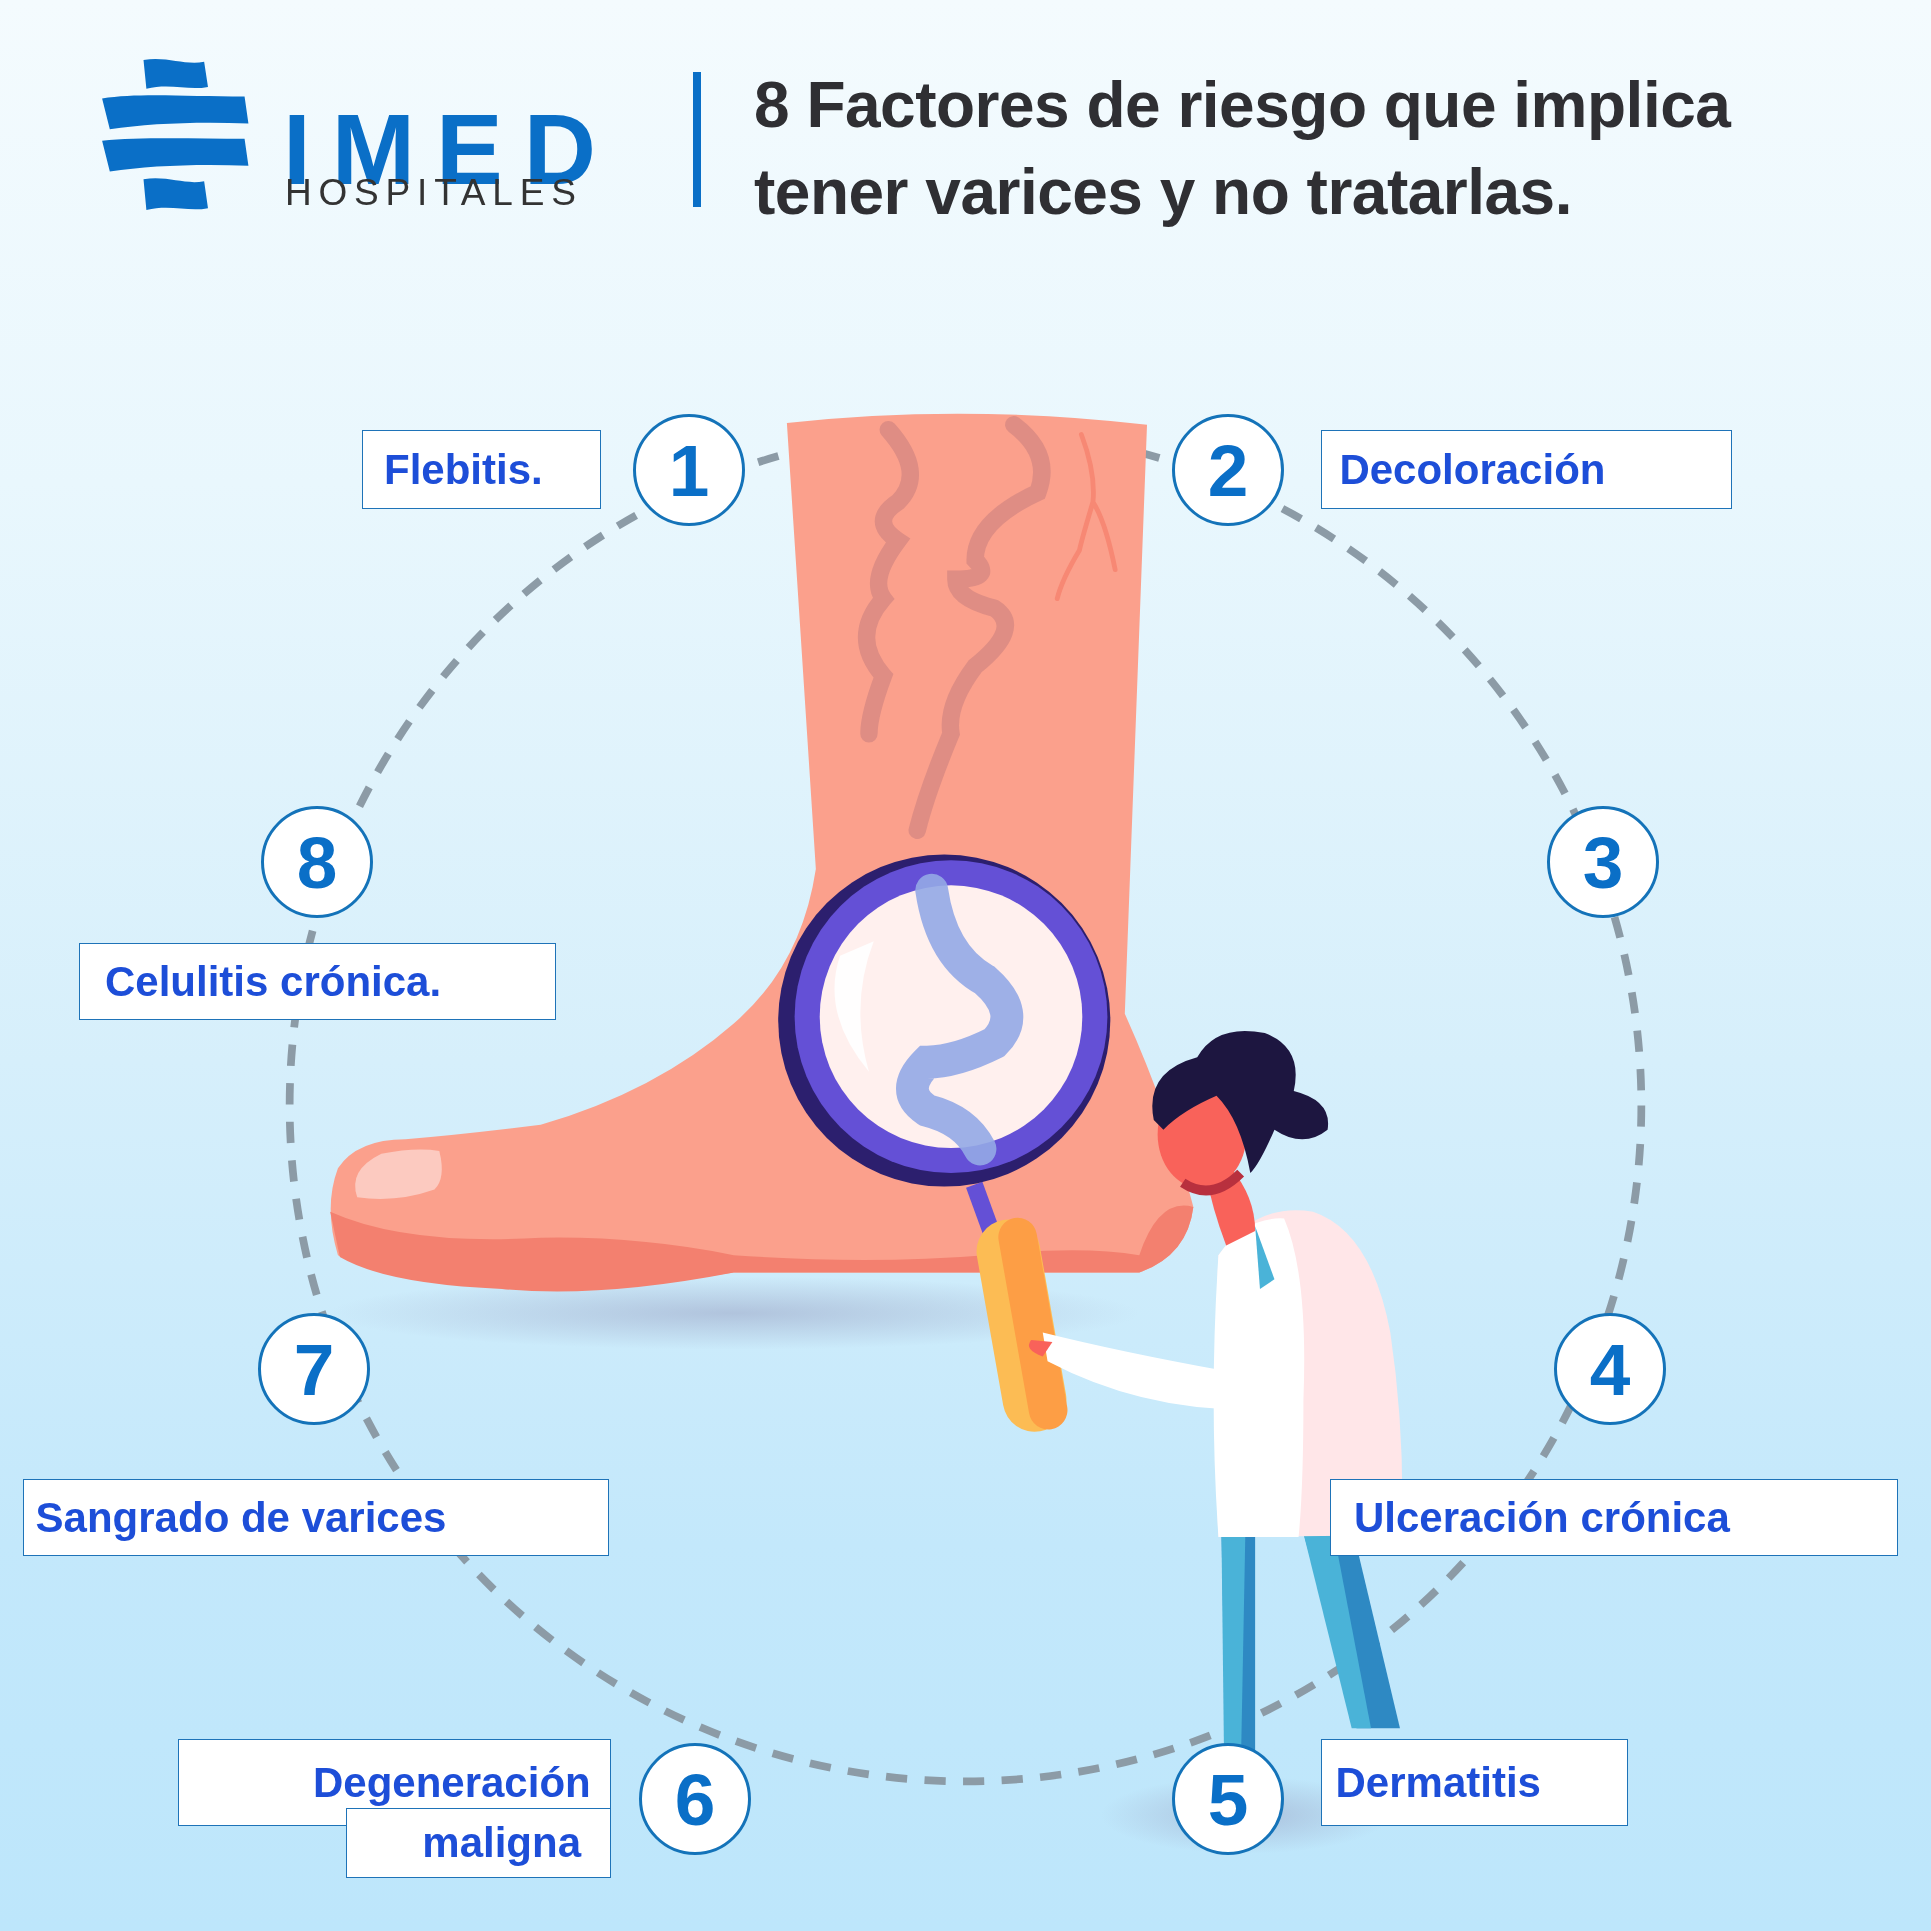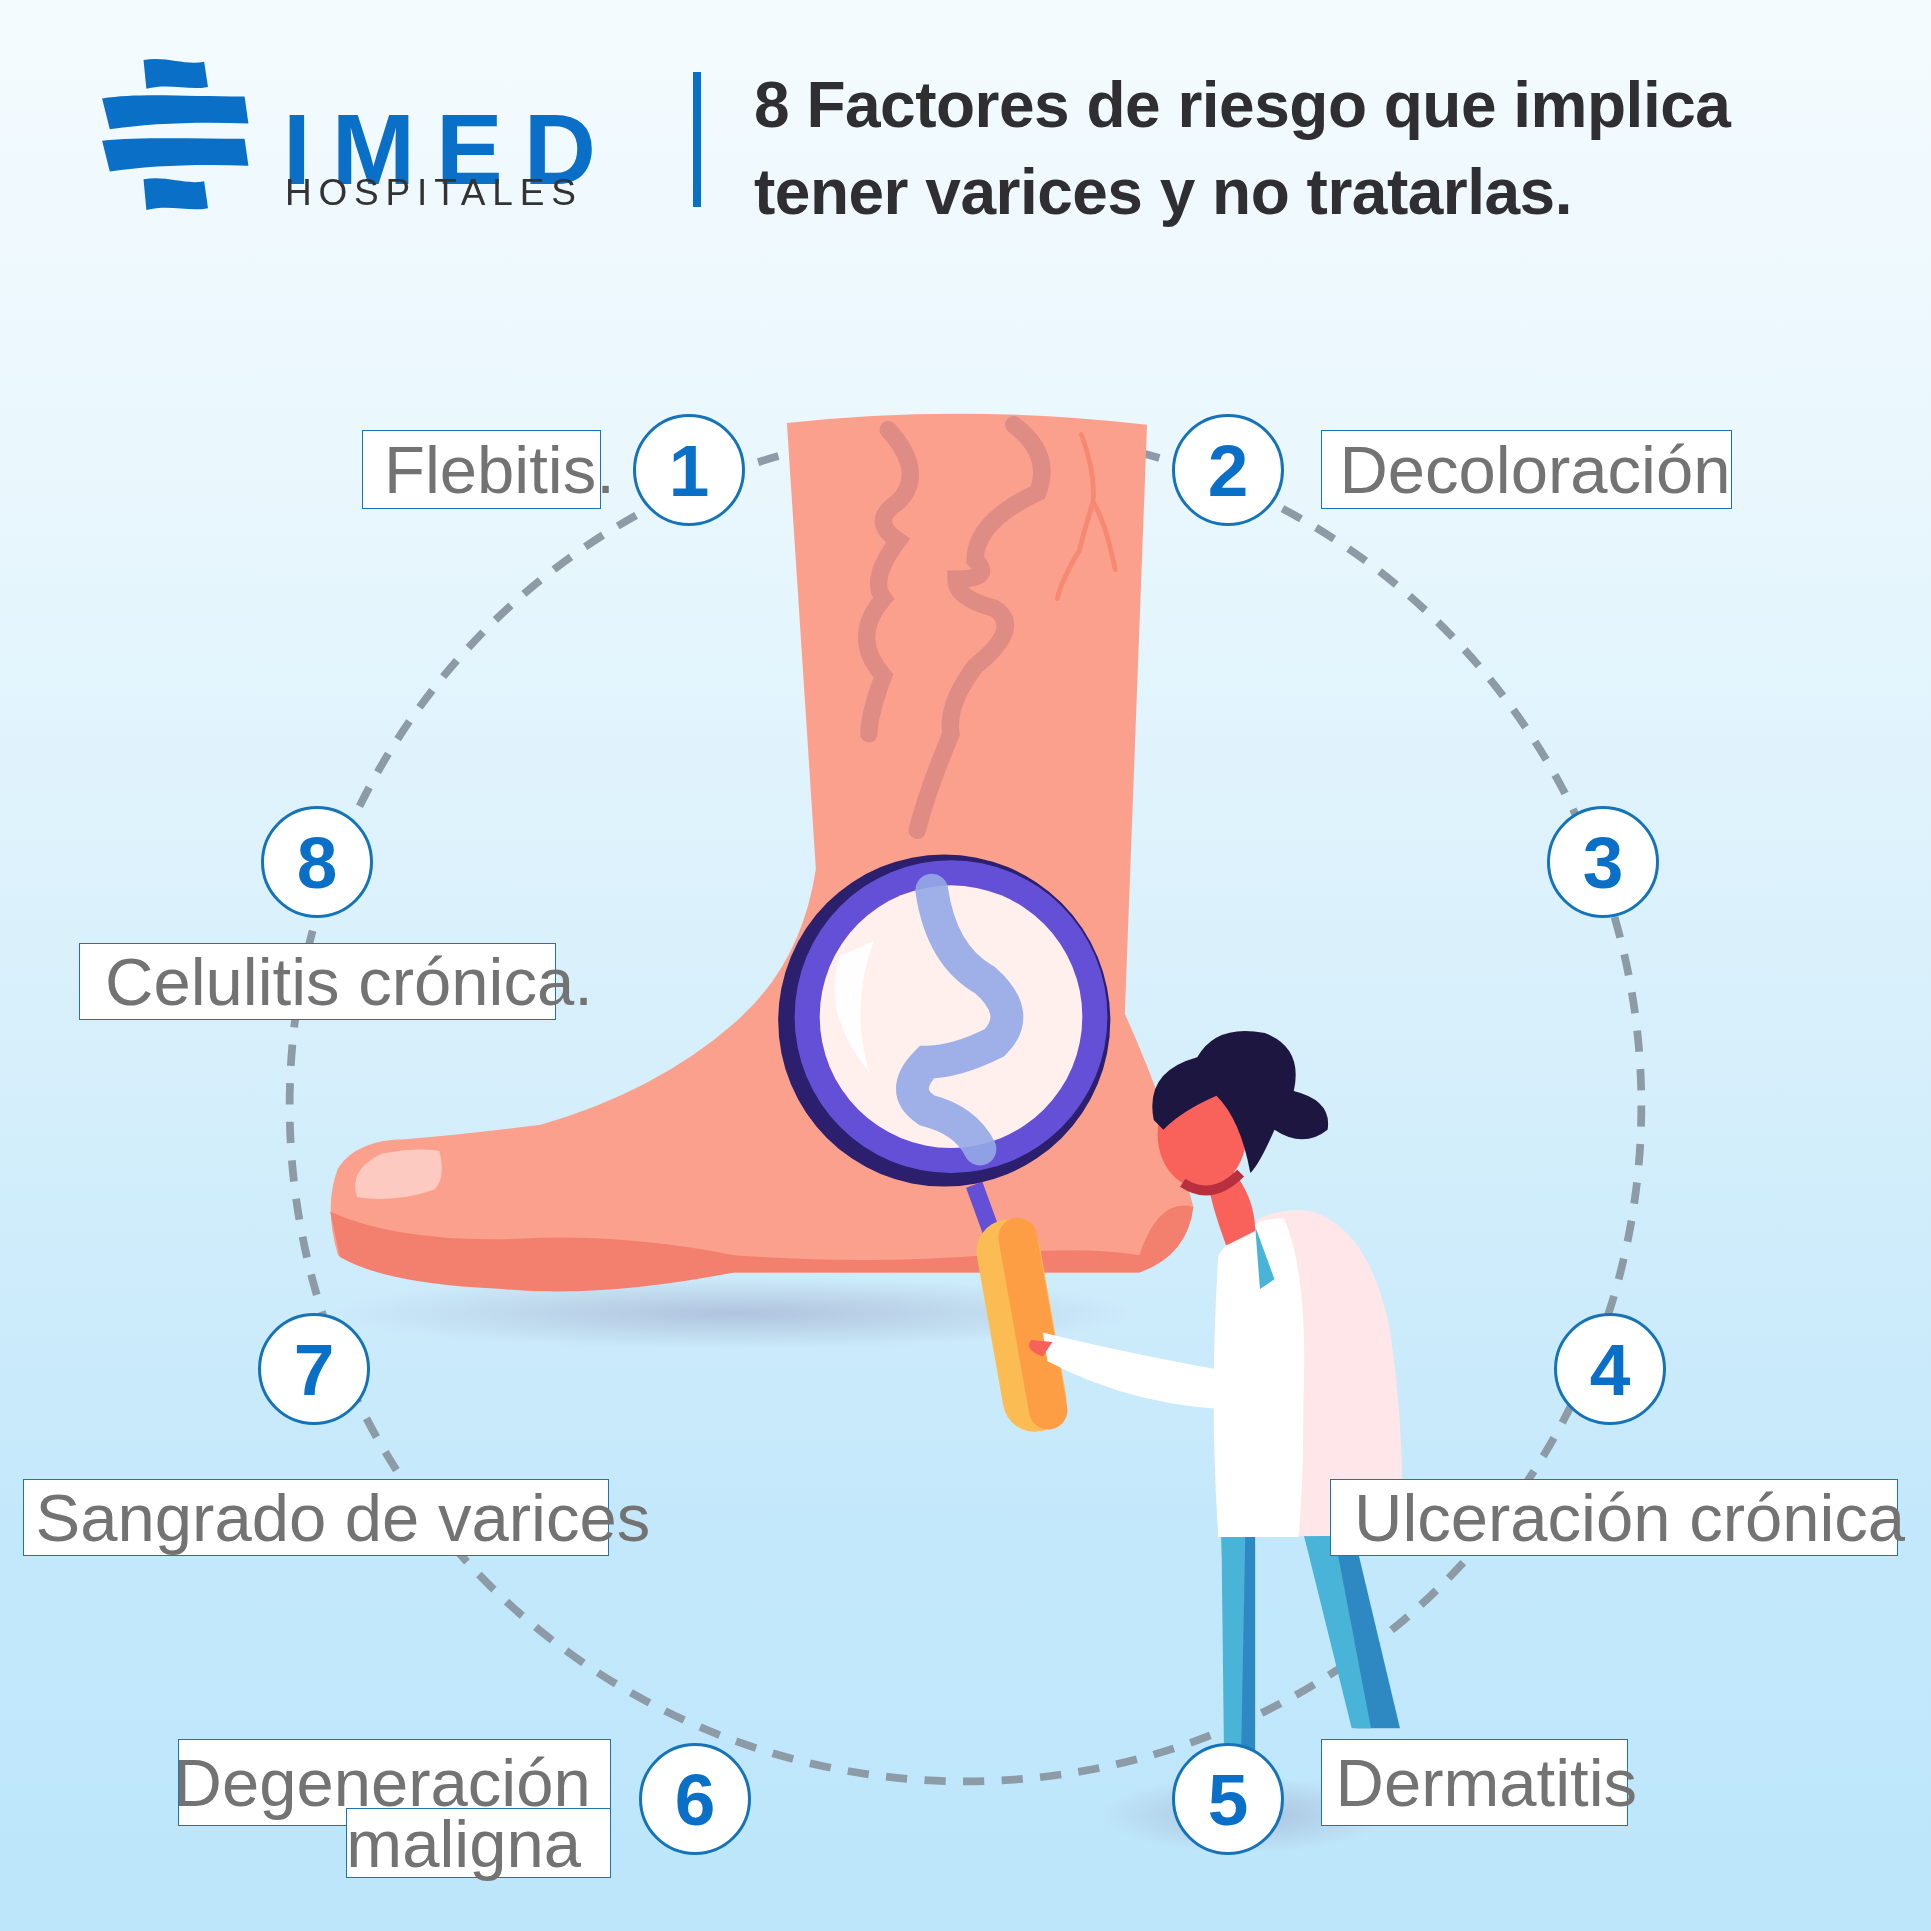--- a/index.html
+++ b/index.html
@@ -14,21 +14,21 @@
     font-size:37px;letter-spacing:6.8px;color:#333;line-height:1;}
   .title-bar{position:absolute;left:693px;top:72px;width:7.7px;height:135px;background:#0a6fc7;}
   .title{position:absolute;left:730px;top:62px;width:1159px;font-family:"Liberation Sans",sans-serif;font-weight:700;
     font-size:64px;line-height:87px;color:#2f2f33;letter-spacing:-0.5px;margin-left:24px;}
   .title span{display:block;}
   .art{position:absolute;left:0;top:0;}
   .badge{position:absolute;width:112px;height:112px;border-radius:50%;background:#fff;border:3.9px solid #1473b9;
     box-sizing:border-box;display:flex;align-items:center;justify-content:center;font-family:"Liberation Sans",sans-serif;
     font-weight:700;font-size:73px;color:#0a6fc7;line-height:1;}
   .label{position:absolute;background:#fff;border:1.9px solid #1e73b8;box-sizing:border-box;
-    font-family:"Liberation Sans",sans-serif;font-weight:400;font-size:67px;color:#737373;line-height:1;
+    font-family:"Liberation Sans",sans-serif;font-weight:700;font-size:42px;color:#1d4ed8;line-height:1;
     display:flex;align-items:center;white-space:nowrap;}
   .label-two{background:transparent;border:none;}
   .label-two .l1,.label-two .l2{position:absolute;background:#fff;border:1.9px solid #1e73b8;box-sizing:border-box;
     display:flex;align-items:center;white-space:nowrap;}
 </style>
 </head>
 <body>
 
 <div class="canvas">
 

